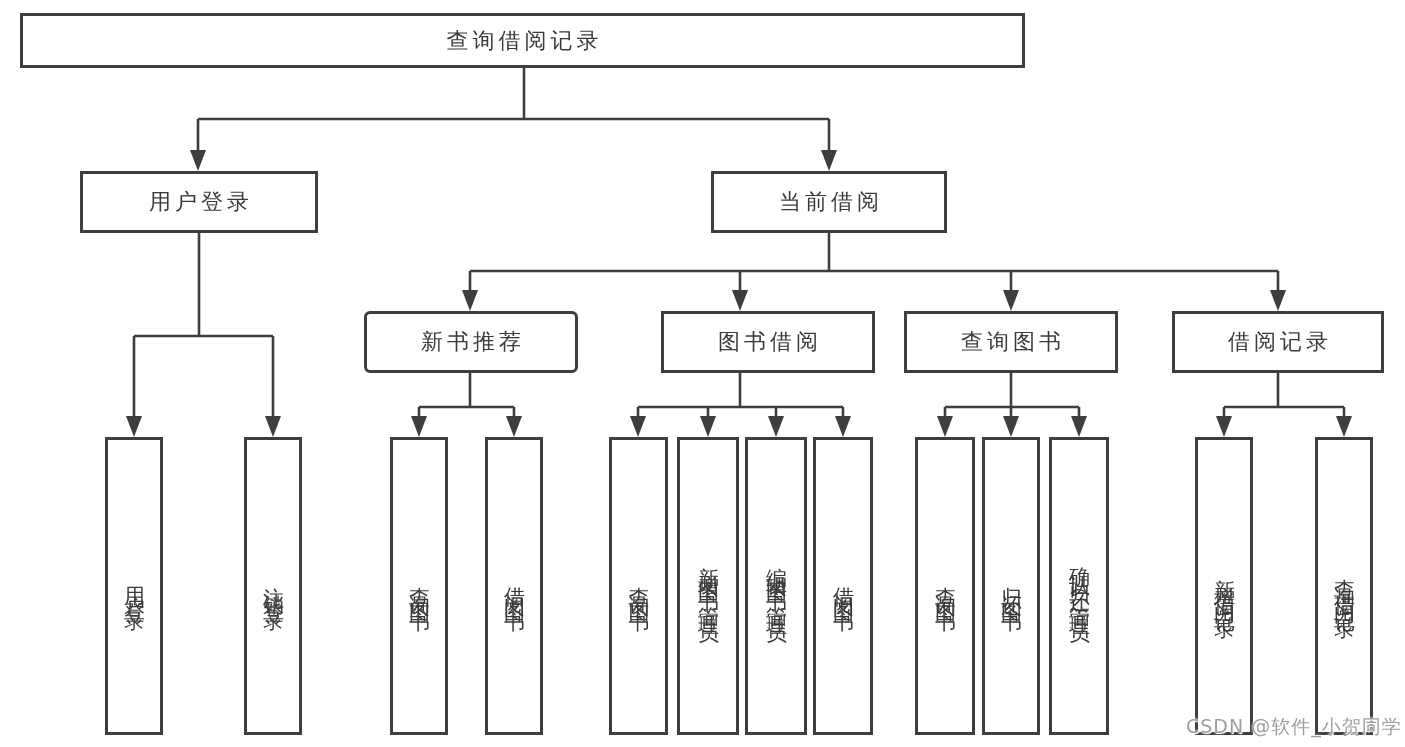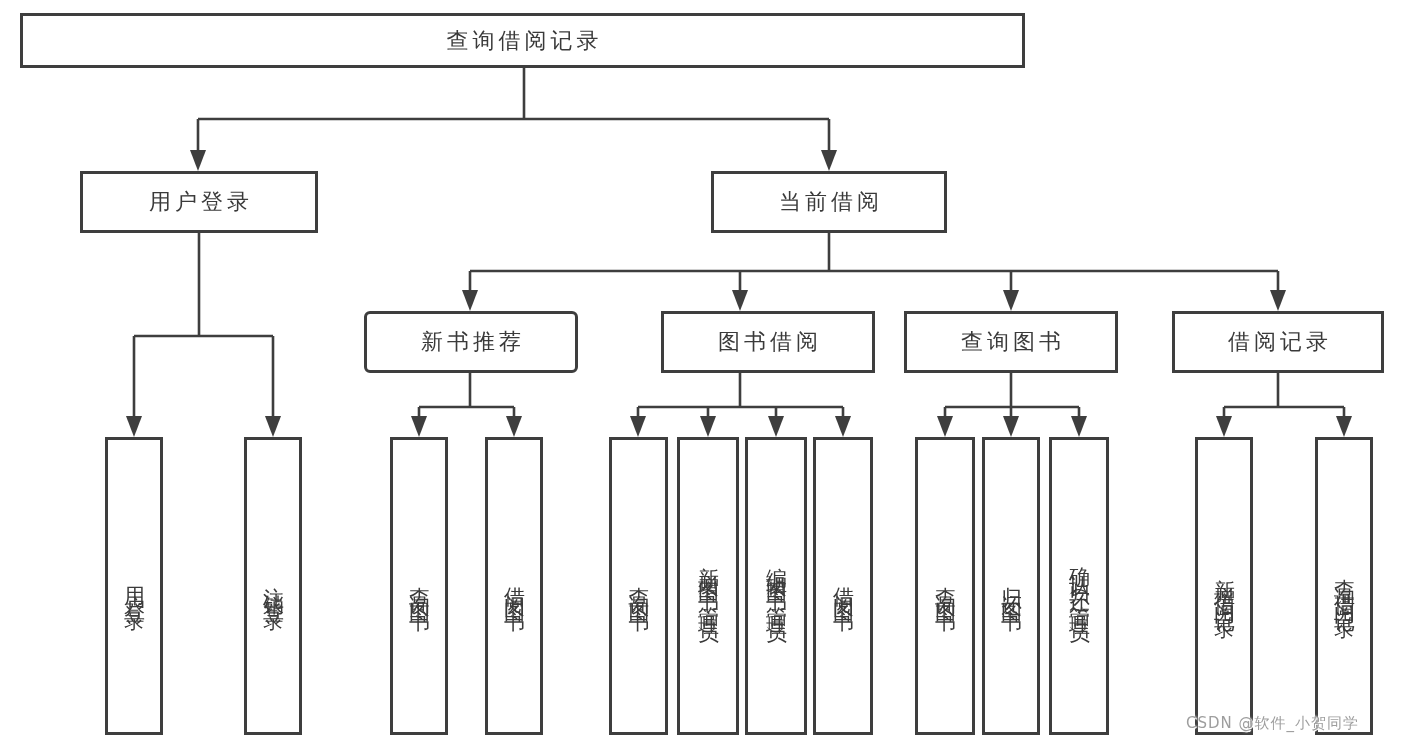--- a/index.html
+++ b/index.html
@@ -29,21 +29,21 @@
     text-orientation:mixed;
     font-size:21px;
     letter-spacing:8px;
     color:#3a3a3a;
     line-height:1;
   }
   .watermark{
     position:absolute;
     left:1186px;top:714px;
     z-index:5;
-    font-size:15px;
+    font-size:19px;
     letter-spacing:1px;
     color:#9e9e9e;
     text-shadow:0 0 3px #ffffff,0 0 2px #ffffff,1px 1px 0 #ffffff;
     white-space:nowrap;
   }
 </style>
 </head>
 <body>
 
 <div id="canvas">

